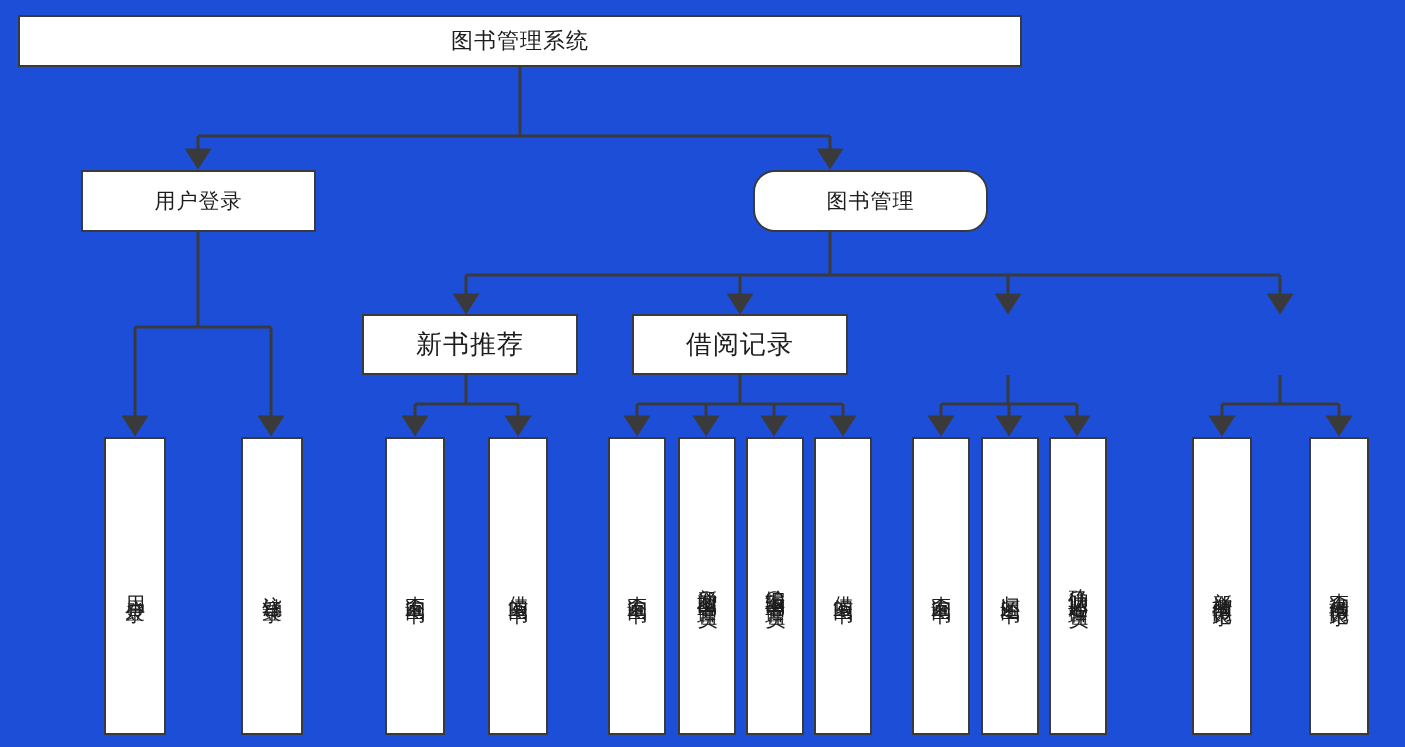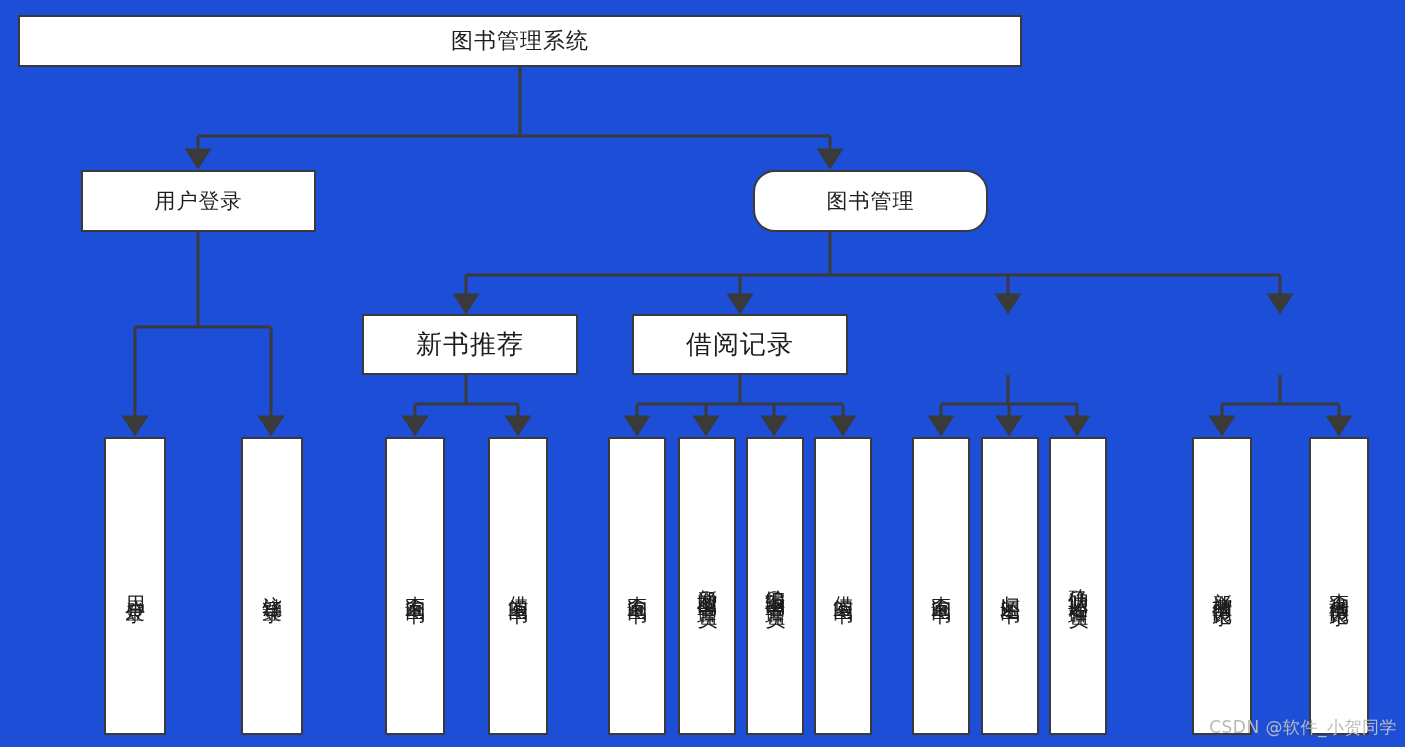--- a/index.html
+++ b/index.html
@@ -177,15 +177,14 @@
     <span class="node-label">确认归还（管理员）</span>
   </div>
 
   <div class="node vertical" style="left:1192px; top:437px; width:60px; height:298px;">
     <span class="node-label">新增借阅记录</span>
   </div>
   <div class="node vertical" style="left:1309px; top:437px; width:60px; height:298px;">
     <span class="node-label">查询借阅记录</span>
   </div>
 
-  <div id="watermark">CSDN @软件_小贺同学</div>
 
 </div>
 
 </body></html>

